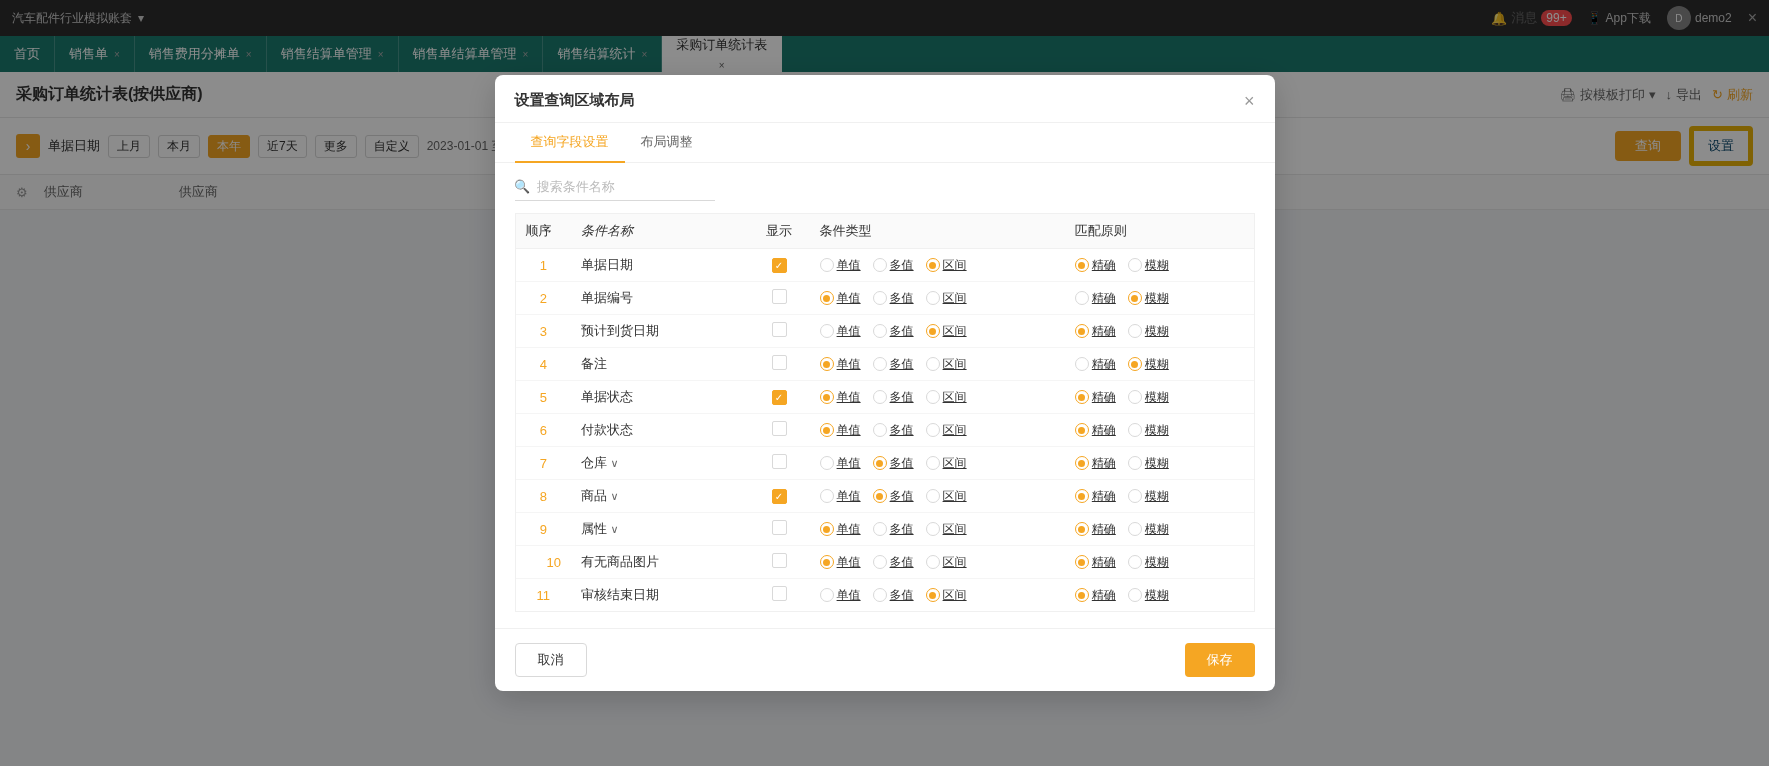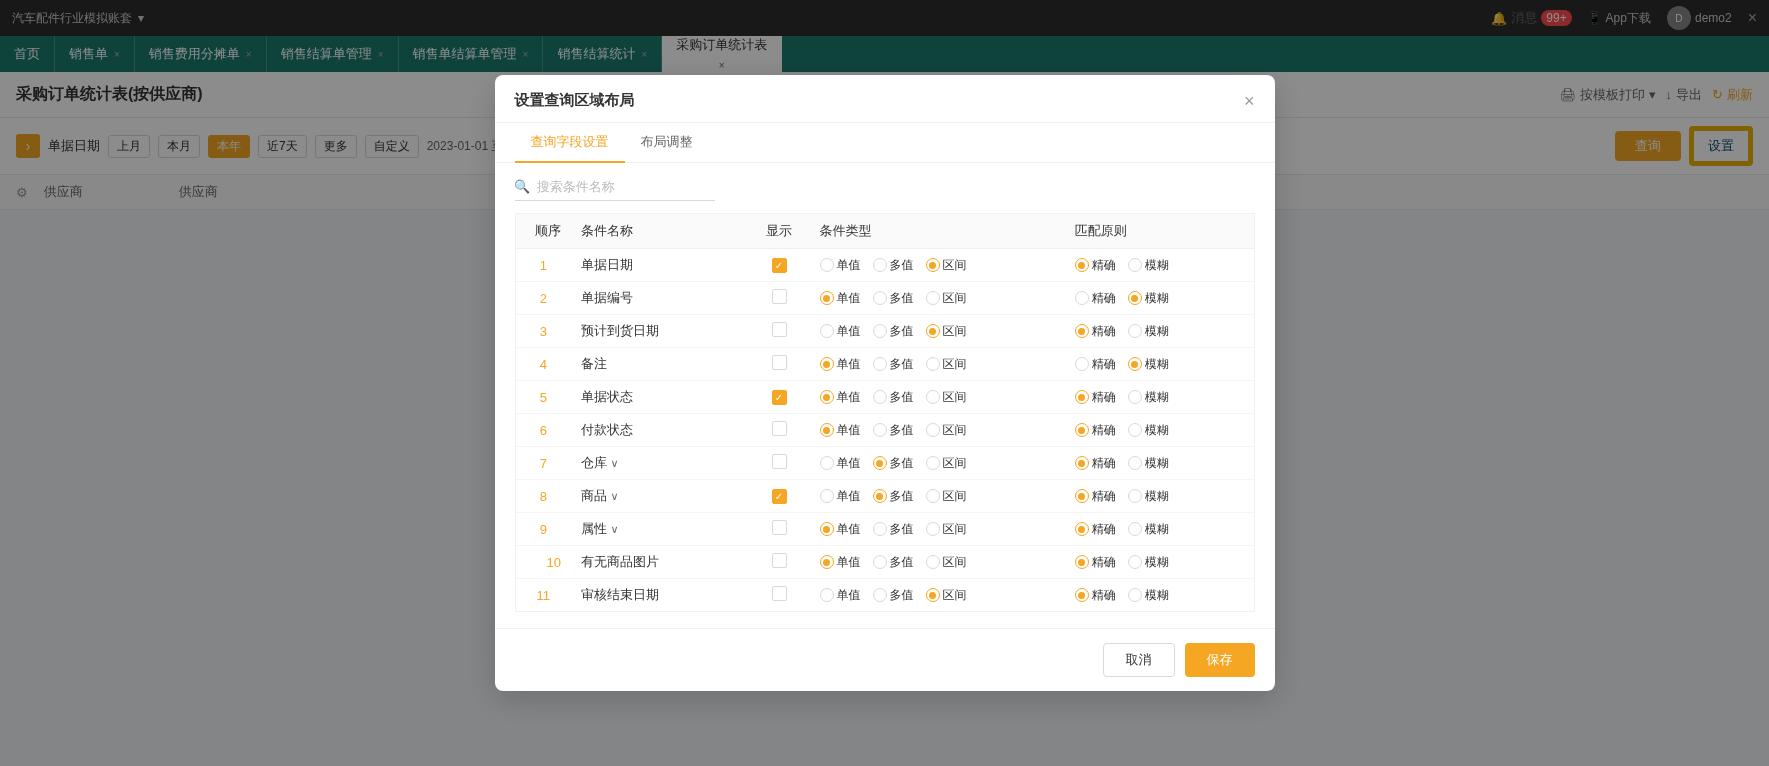--- a/index.html
+++ b/index.html
@@ -225,21 +225,21 @@
       background: #f5a623;
       border-color: #f5a623;
     }
     .custom-checkbox.checked::after {
       content: '✓';
       color: #fff;
       font-size: 10px;
     }
 
     
-    .radio-group { display: flex; align-items: center; gap: 12px; }
+    .radio-group { display: flex; align-items: center; gap: 12px; text-decoration: underline; }
     .radio-item { display: flex; align-items: center; gap: 3px; cursor: pointer; font-size: 12px; color: #333; }
     .radio-dot {
       width: 14px; height: 14px;
       border-radius: 50%;
       border: 1px solid #d9d9d9;
       display: inline-flex;
       align-items: center;
       justify-content: center;
       background: #fff;
     }
@@ -251,21 +251,21 @@
       width: 7px; height: 7px;
       border-radius: 50%;
       background: #f5a623;
     }
 
     
     .modal-footer {
       padding: 14px 20px;
       border-top: 1px solid #f0f0f0;
       display: flex;
-      justify-content: flex-end;
+      justify-content: space-between;
       gap: 10px;
     }
     .btn-cancel {
       padding: 7px 22px;
       border: 1px solid #d9d9d9;
       border-radius: 4px;
       background: #fff;
       color: #333;
       cursor: pointer;
       font-size: 13px;
@@ -403,22 +403,22 @@
 
       <div class="modal-search">
         <span style="color:#bbb;">🔍</span>
         <input type="text" placeholder="搜索条件名称" style="">
       </div>
 
       <div class="query-table">
         <table>
           <thead>
             <tr>
-              <th style="width:50px; text-align:right;">顺序</th>
-              <th style="width:160px;">条件名称</th>
+              <th style="width:50px; text-align:left;">顺序</th>
+              <th style="width:160px;font-style:italic;">条件名称</th>
               <th style="width:55px; text-align:center;">显示</th>
               <th style="width:230px;">条件类型</th>
               <th style="width:170px;">匹配原则</th>
             </tr>
           </thead>
           <tbody id="query-rows">
           <tr>
                 <td style="text-align: center;"><span style="color:#f5a623; font-weight:500;">1</span></td>
                 <td>单据日期</td>
                 <td style="text-align: center;"><span class="custom-checkbox checked"></span></td>

